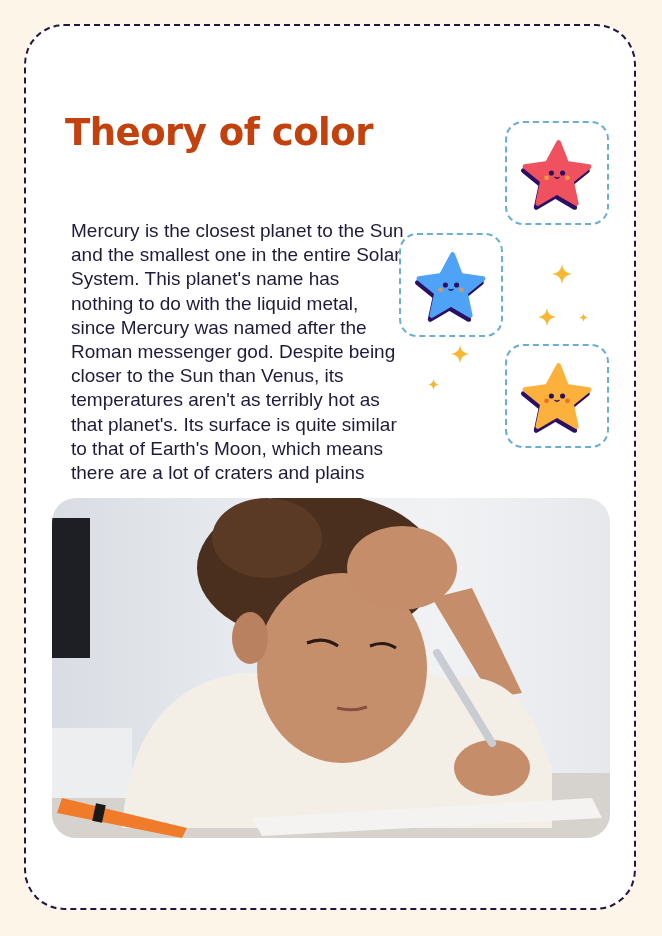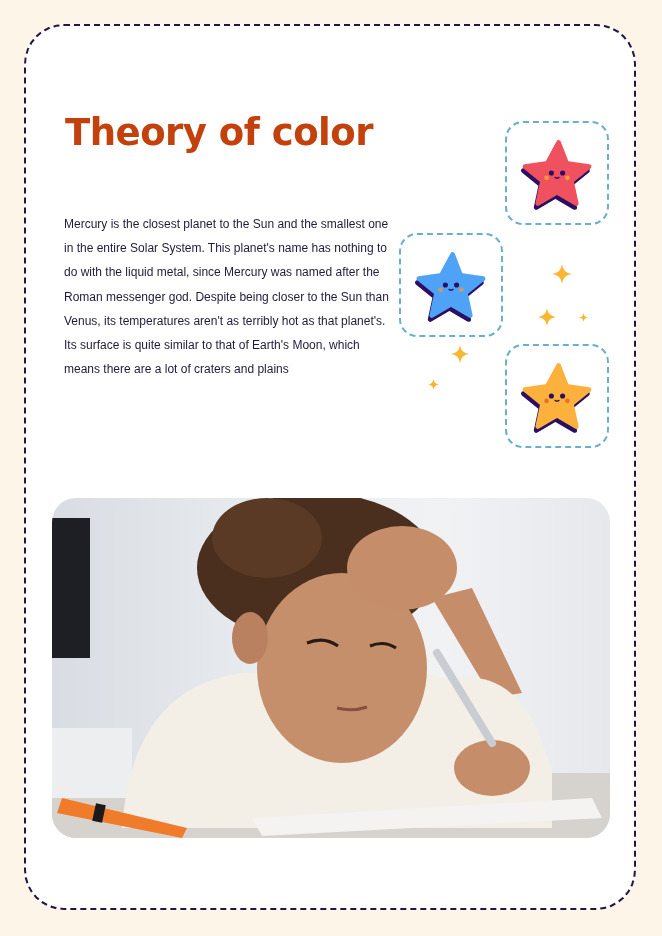--- a/index.html
+++ b/index.html
@@ -27,23 +27,23 @@
       font-weight: bold;
       font-size: 37px;
       letter-spacing: -0.5px;
       color: #c2410c;
       line-height: 1.1;
     }
     .body-text {
       position: absolute;
       left: 60px; top: 208px;
       width: 335px;
-      margin: 4px;
+      margin: 11px;
       font-family: "Liberation Sans", sans-serif;
-      font-size: 12px;
+      font-size: 19px;
       line-height: 24.2px;
       color: #1f1b3a;
     }
     .star-box {
       position: absolute;
       width: 104px; height: 104px;
       border: 2px dashed #6aaed3;
       border-radius: 18px;
       box-sizing: border-box;
       display: flex; align-items: center; justify-content: center;

